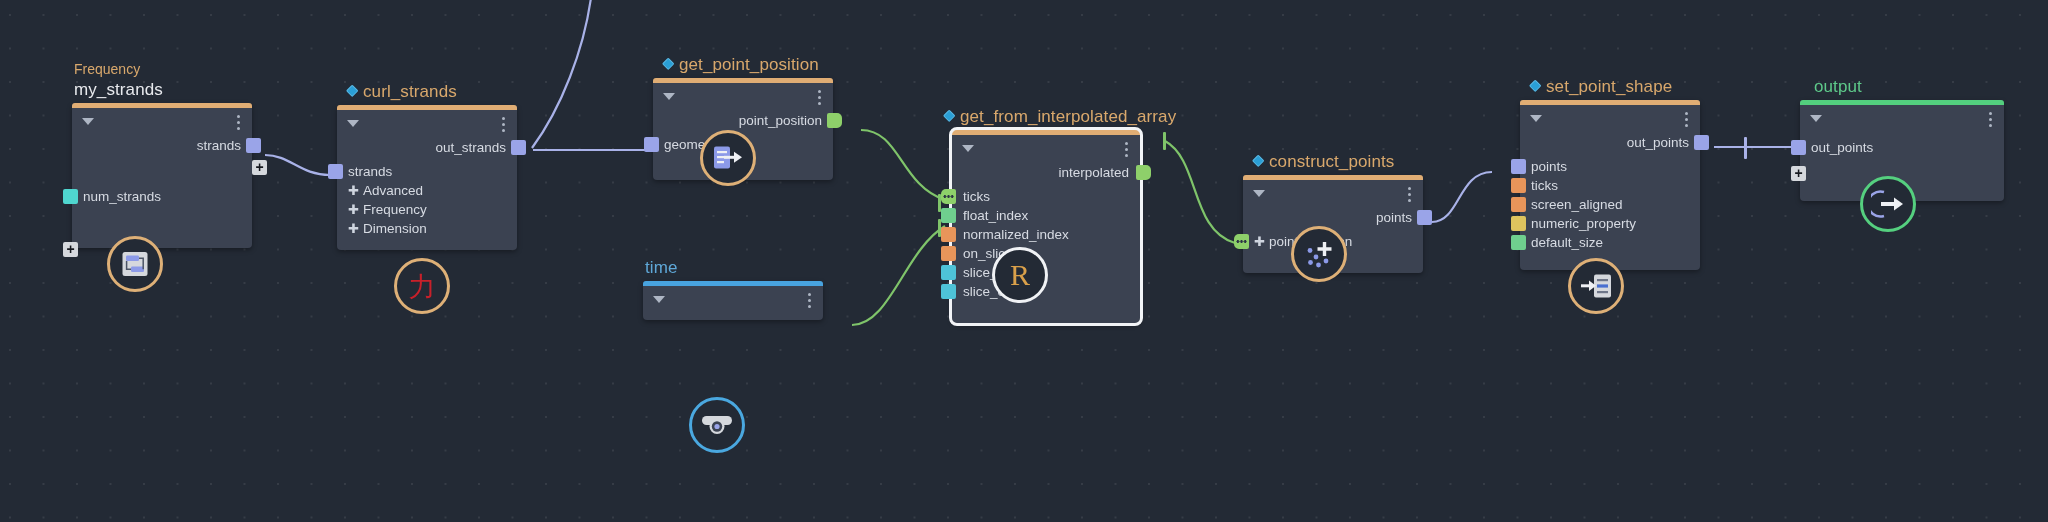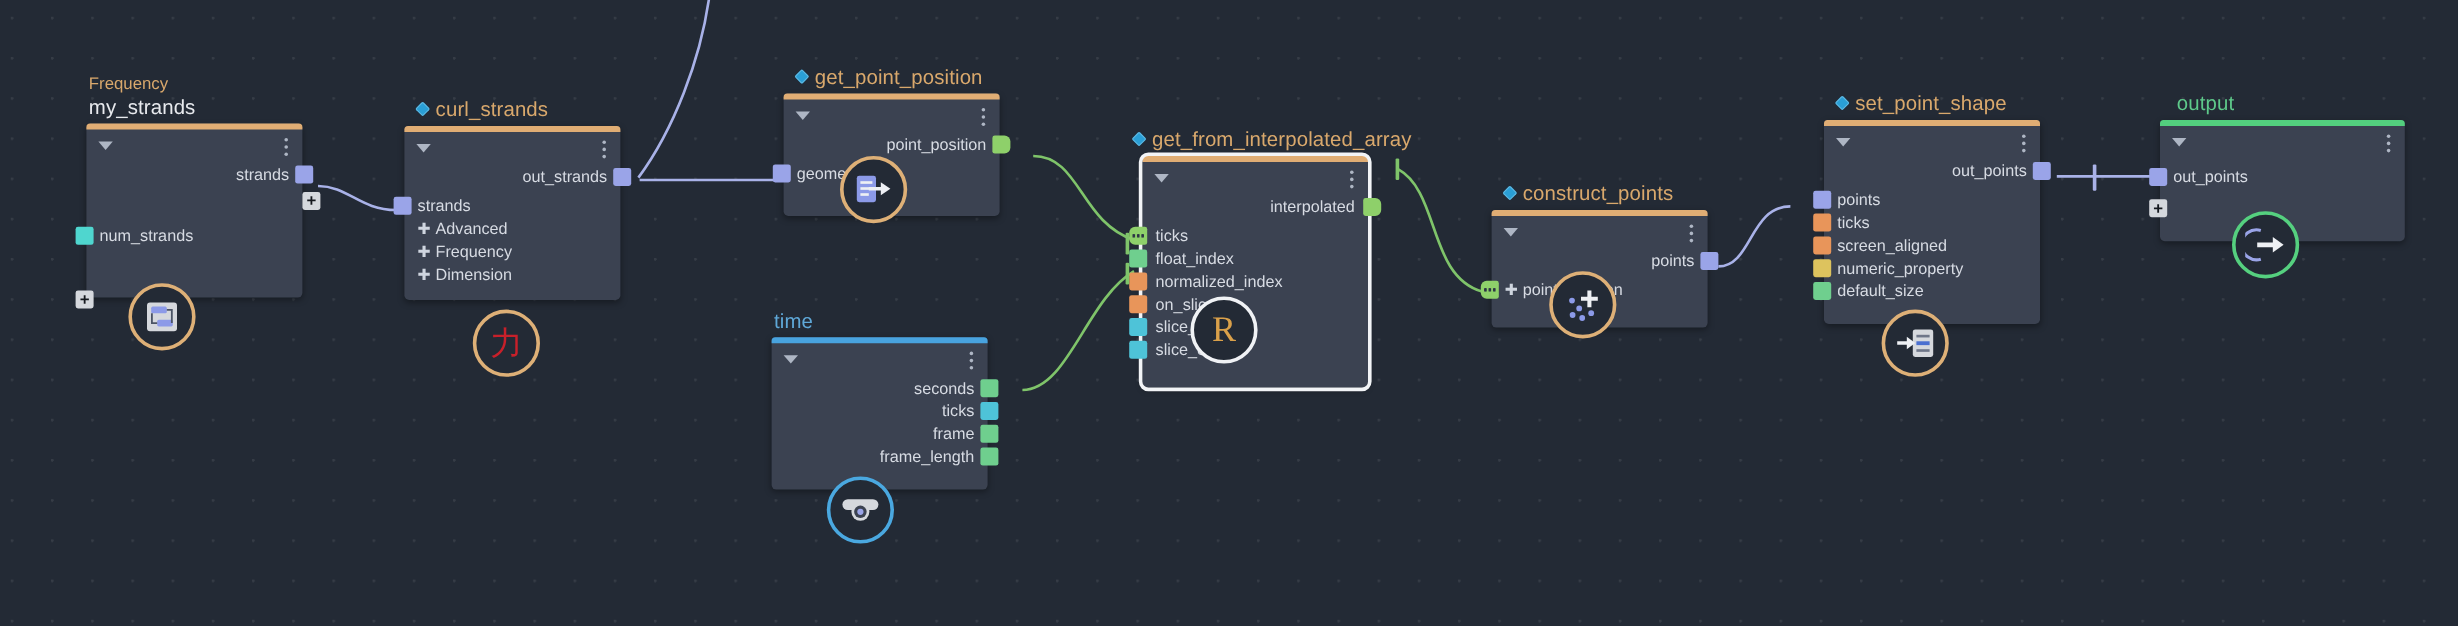--- a/index.html
+++ b/index.html
@@ -354,49 +354,31 @@
         <rect x="1" y="1.5" width="16" height="22" rx="2" fill="#8c9ae8"></rect>
         <rect x="4" y="6" width="10" height="2.2" fill="#eef0f4"></rect>
         <rect x="4" y="11" width="10" height="2.2" fill="#eef0f4"></rect>
         <rect x="4" y="16" width="7" height="2.2" fill="#eef0f4"></rect>
         <path d="M 11 12.3 H 24" stroke="#eef0f4" stroke-width="3" fill="none"></path>
         <path d="M 21 6.8 L 29 12.3 L 21 17.8 Z" fill="#eef0f4"></path>
       </svg>
     </div>
   </div>
 
-  <div class="node" style="left:643px; top:281px; width:180px;">
+  <div class="node" style="left:643px; top:281px; width:180px;text-decoration:underline;">
     <div class="node-title blue" style="left:2px;">time</div>
     <div class="node-body">
       <div class="node-accent blue"></div>
       <div class="node-header">
         <div class="caret"></div>
         <div class="kebab">
             <i></i>
             <i></i>
             <i></i>
           </div>
-      </div>
-      <div class="rows">
-        <div class="row out">
-          <span>seconds</span>
-          <span class="sock right" style="background:#6fcf8e;"></span>
-        </div>
-        <div class="row out">
-          <span>ticks</span>
-          <span class="sock right" style="background:#4ec3d8;"></span>
-        </div>
-        <div class="row out">
-          <span>frame</span>
-          <span class="sock right" style="background:#6fcf8e;"></span>
-        </div>
-        <div class="row out">
-          <span>frame_length</span>
-          <span class="sock right" style="background:#6fcf8e;"></span>
-        </div>
       </div>
       <div style="height:6px;"></div>
     </div>
     <div class="badge blue" style="left:46px; top:116px;">
       <svg width="32" height="22" viewBox="0 0 32 22">
         <rect x="1" y="2" width="30" height="9" rx="4.5" fill="#d5d8dd"></rect>
         <circle cx="16" cy="12.5" r="7.5" fill="#d5d8dd"></circle>
         <circle cx="16" cy="12.5" r="5.2" fill="#3b4251"></circle>
         <circle cx="16" cy="12.5" r="2.6" fill="#9aa4e8"></circle>
       </svg>

